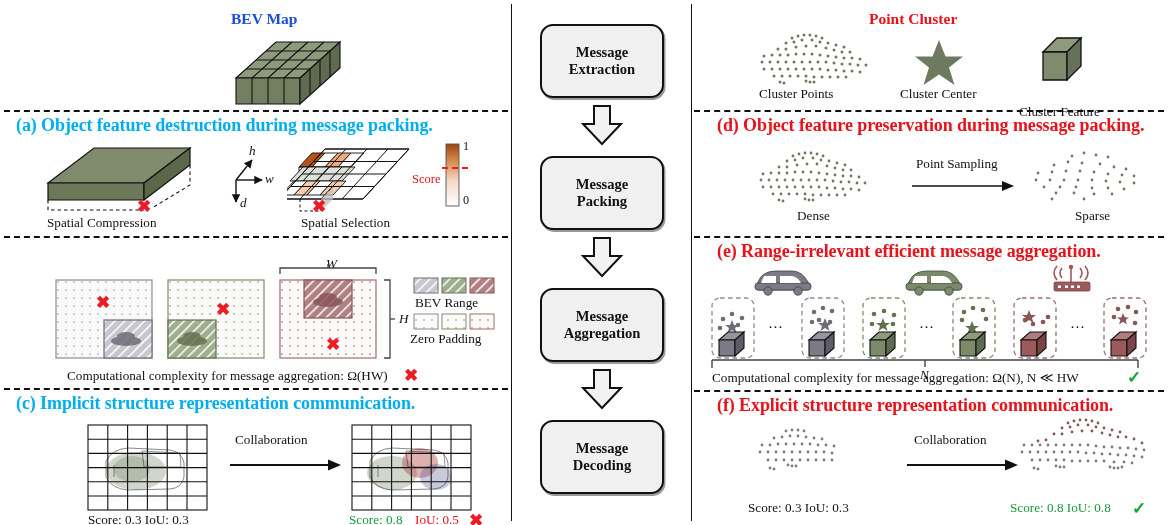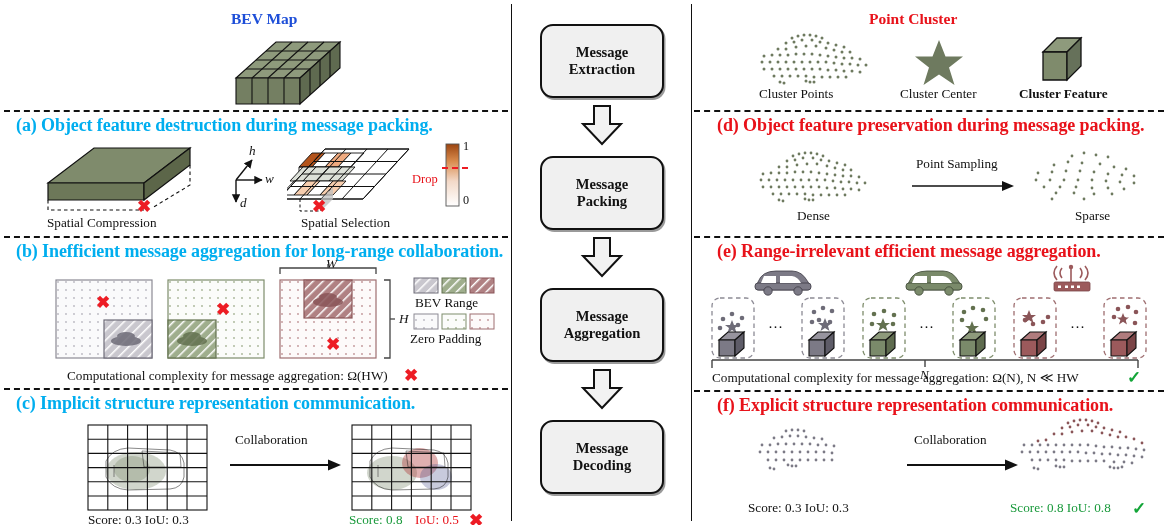--- a/index.html
+++ b/index.html
@@ -197,25 +197,24 @@
             <stop offset="72%" stop-color="#D98C4E"></stop>
             <stop offset="100%" stop-color="#9C4510"></stop>
           </linearGradient>
         </defs>
         <rect x="6" y="4" width="13" height="62" fill="url(#cbg)" stroke="#555" stroke-width="0.9"></rect>
         <line x1="-18" y1="28" x2="30" y2="28" stroke="#ED1C24" stroke-width="2" stroke-dasharray="6,4"></line>
       </svg>
     </div>
     <div class="lbl small" style="left:463px; top:139px;">1</div>
     <div class="lbl small" style="left:463px; top:193px;">0</div>
-    <div class="lbl redsm" style="left:412px; top:172px;">Drop</div>
+    <div class="lbl redsm" style="left:412px; top:172px;">Score</div>
 
     <div class="hdash" style="left:4px; top:236px; width:504px;"></div>
 
-    <div class="cap blue" style="left:16px; top:241px;">(b) Inefficient message aggregation for long-range collaboration.</div>
 
     <div class="svgwrap" style="left:54px; top:262px; width:350px; height:105px;">
       <svg width="350" height="105" viewBox="0 0 350 105">
         <defs>
           <pattern id="hg" width="7" height="7" patternTransform="rotate(45)" patternUnits="userSpaceOnUse">
             <rect width="7" height="7" fill="#C9C7CE"></rect>
             <line x1="0" y1="0" x2="0" y2="7" stroke="#ffffff" stroke-width="3"></line>
           </pattern>
           <pattern id="hgr" width="7" height="7" patternTransform="rotate(45)" patternUnits="userSpaceOnUse">
             <rect width="7" height="7" fill="#9FAE8D"></rect>
@@ -509,21 +508,21 @@
 
     <div class="svgwrap" style="left:345px; top:34px; width:52px; height:54px;">
       <svg width="52" height="54" viewBox="0 0 52 54">
         <g stroke="#111" stroke-width="1.3">
           <polygon points="6,18 20,4 44,4 30,18" fill="#8E9A7C"></polygon>
           <polygon points="6,18 30,18 30,46 6,46" fill="#7F8B6C"></polygon>
           <polygon points="30,18 44,4 44,32 30,46" fill="#66715A"></polygon>
         </g>
       </svg>
     </div>
-    <div class="lbl" style="left:327px; top:86px;font-weight:bold;">Cluster Feature</div>
+    <div class="lbl" style="left:327px; top:104px;">Cluster Feature</div>
 
     <div class="hdash" style="left:2px; top:110px; width:470px;"></div>
 
     <div class="cap red" style="left:25px; top:115px;">(d) Object feature preservation during message packing.</div>
 
     <div class="svgwrap" style="left:55px; top:148px; width:140px; height:62px;">
       <svg width="140" height="62" viewBox="0 0 140 62">
         <g fill="#6E7A5F">
           <circle cx="46" cy="8" r="1.4"></circle>
             <circle cx="52" cy="6" r="1.4"></circle>

